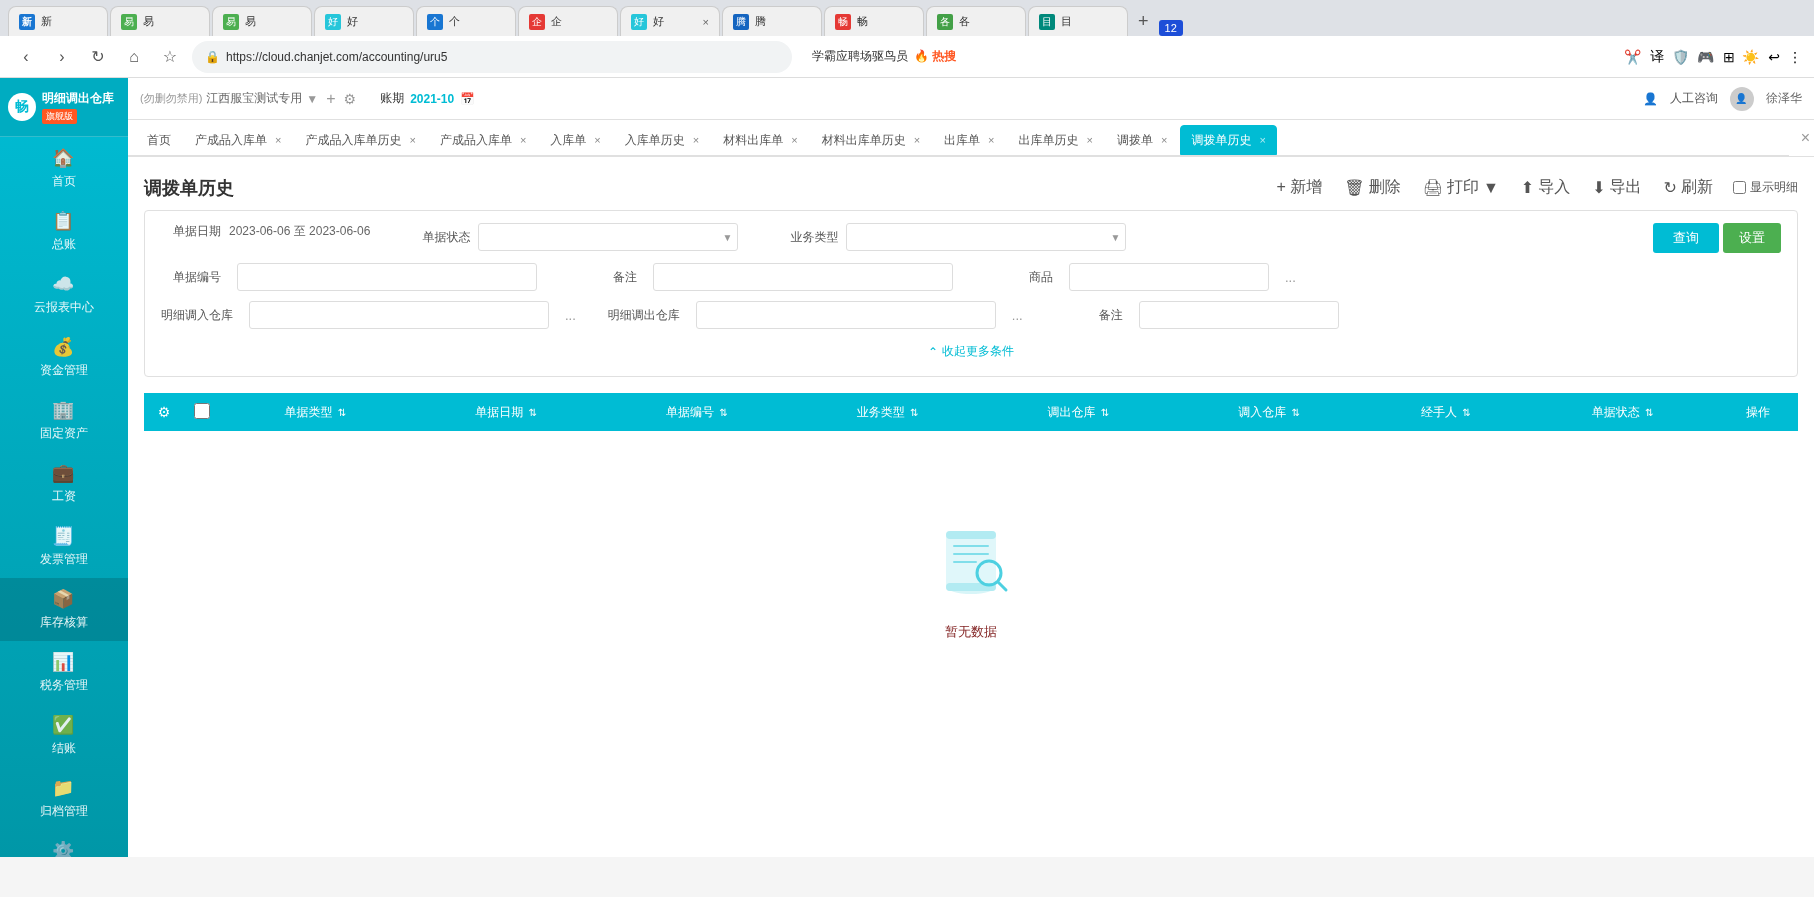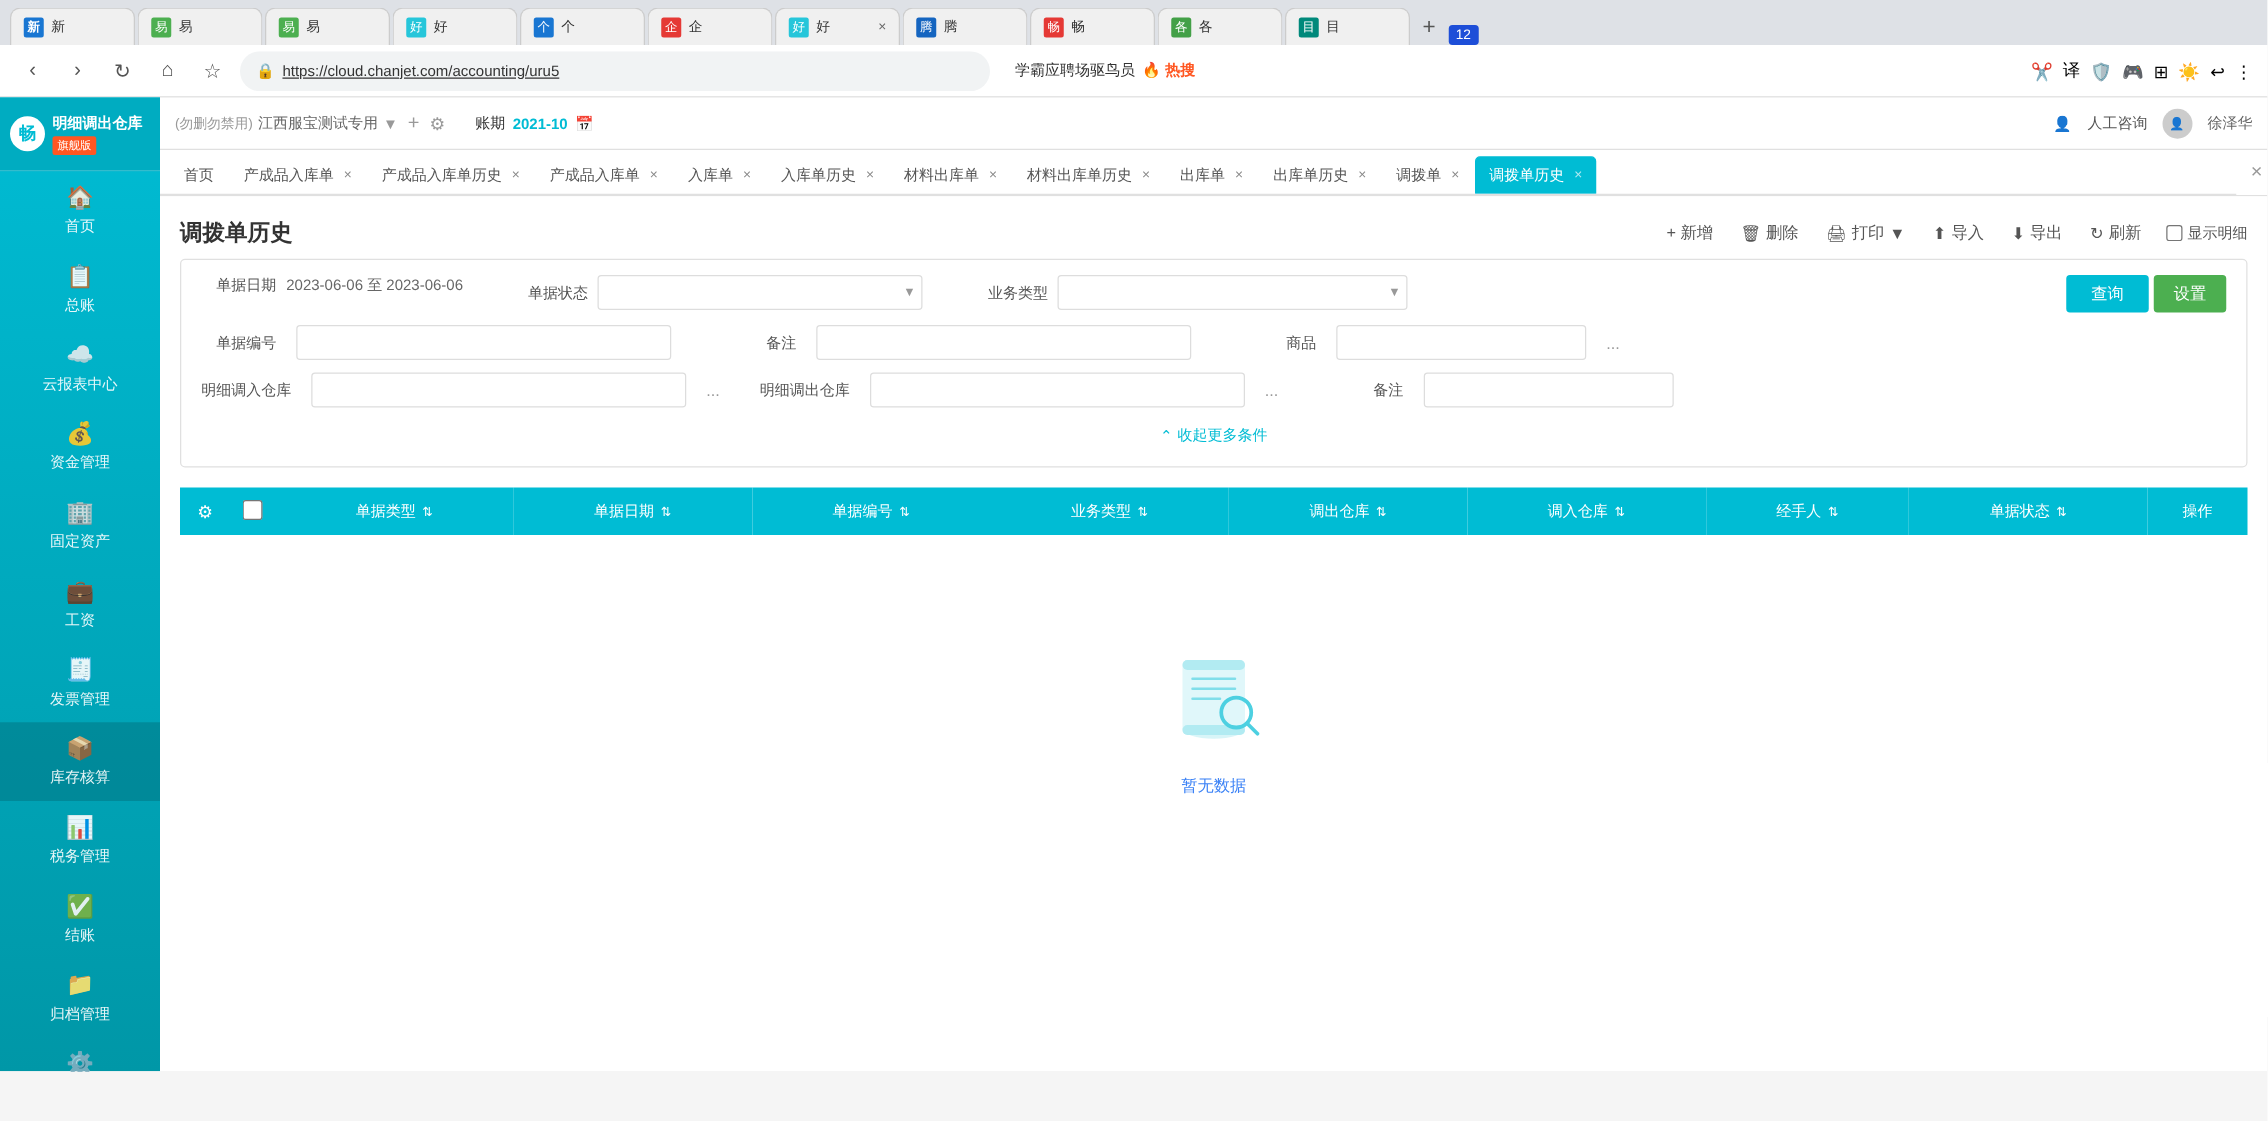--- a/index.html
+++ b/index.html
@@ -29,21 +29,21 @@
     .topbar-right { margin-left: auto; display: flex; align-items: center; gap: 12px; color: #666; }
 
     
     .page-tabs { background: #fff; height: 36px; display: flex; align-items: flex-end; padding: 0 8px; border-bottom: 1px solid #e0e0e0; overflow-x: auto; gap: 2px; }
     .page-tab { height: 30px; padding: 0 10px; display: flex; align-items: center; gap: 4px; font-size: 12px; color: #555; cursor: pointer; border: 1px solid transparent; border-radius: 4px 4px 0 0; white-space: nowrap; }
     .page-tab.active { background: #00bcd4; color: #fff; border-color: #00bcd4; }
     .page-tab .tab-x { font-size: 11px; color: inherit; opacity: 0.7; margin-left: 4px; }
 
     
     .main-content { flex: 1; background: #fff; overflow-y: auto; padding: 16px; }
-    .toolbar-btn { display: flex; align-items: center; gap: 4px; padding: 4px 10px; border: none; background: none; color: #555; cursor: pointer; font-size: 13px; }
+    .toolbar-btn { display: flex; align-items: center; gap: 4px; padding: 4px 10px; border: none; background: none; color: #555; cursor: pointer; font-size: 16px; }
 
     
     .filter-area { border: 1px solid #e0e0e0; border-radius: 4px; padding: 12px 16px; margin-bottom: 16px; }
     .filter-row { display: flex; align-items: center; gap: 16px; margin-bottom: 10px; }
     .filter-row:last-child { margin-bottom: 0; }
     .filter-label { color: #555; font-size: 12px; min-width: 60px; text-align: right; }
     .filter-date-btns { display: flex; align-items: center; gap: 4px; }
     .date-btn { padding: 2px 8px; border: 1px solid #ddd; border-radius: 3px; font-size: 12px; color: #555; cursor: pointer; background: #fff; }
     .date-btn.active { background: #00bcd4; color: #fff; border-color: #00bcd4; border-radius: 50%; width: 28px; height: 22px; display: flex; align-items: center; justify-content: center; padding: 0; }
     .filter-date-range { font-size: 12px; color: #666; }
@@ -63,21 +63,21 @@
     .data-table th .sort-icon { font-size: 10px; margin-left: 2px; }
     .table-header-row { height: 38px; }
     .th-settings { width: 40px; }
     .th-check { width: 36px; }
     .th-actions { width: 80px; }
     .checkbox-header { width: 16px; height: 16px; accent-color: #fff; }
     .gear-icon-th { color: #fff; font-size: 14px; cursor: pointer; }
 
     
     .empty-state { display: flex; flex-direction: column; align-items: center; justify-content: center; padding: 80px 20px; gap: 12px; }
-    .empty-text { color: #3b82f6; font-size: 13px; }
+    .empty-text { color: #7f1d1d; font-size: 13px; }
     .close-all-btn { margin-left: 8px; font-size: 16px; color: #999; cursor: pointer; padding: 4px; }
 
     
     .toolbar-area { display: flex; align-items: center; justify-content: space-between; margin-bottom: 8px; }
     .toolbar-left { font-size: 18px; font-weight: bold; color: #333; }
     .toolbar-right { display: flex; align-items: center; gap: 2px; }
     .display-toggle { display: flex; align-items: center; gap: 4px; font-size: 12px; color: #555; }
     .display-toggle input { accent-color: #00bcd4; }
   </style>
 </head>
@@ -134,21 +134,21 @@
 </div>
 
 <div class="browser-nav">
   <div class="nav-btn">‹</div>
   <div class="nav-btn">›</div>
   <div class="nav-btn">↻</div>
   <div class="nav-btn">⌂</div>
   <div class="nav-btn">☆</div>
   <div class="address-bar">
     <span style="color:#1a73e8;font-size:12px;">🔒</span>
-    <span style="font-size:12px;color:#333;text-decoration:underline;">https://cloud.chanjet.com/accounting/uru5</span>
+    <span style="font-size:12px;color:#333;">https://cloud.chanjet.com/accounting/uru5</span>
   </div>
   <div style="display:flex;align-items:center;gap:6px;margin-left:12px;flex:1;">
     <span style="font-size:12px;color:#333;">学霸应聘场驱鸟员</span>
     <span style="color:#ff5722;font-size:12px;font-weight:bold;">🔥 热搜</span>
   </div>
   <div style="display:flex;align-items:center;gap:8px;">
     <span style="font-size:14px;cursor:pointer;">✂️</span>
     <span style="font-size:14px;cursor:pointer;">译</span>
     <span style="font-size:14px;cursor:pointer;">🛡️</span>
     <span style="font-size:14px;cursor:pointer;">🎮</span>

